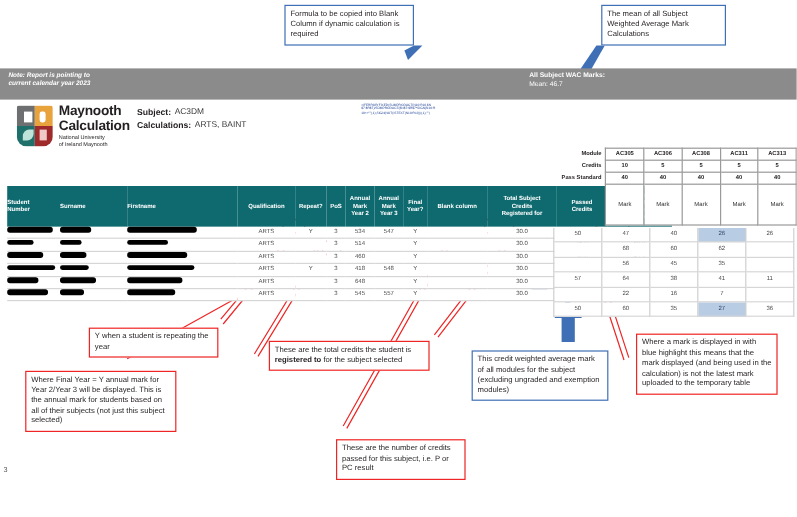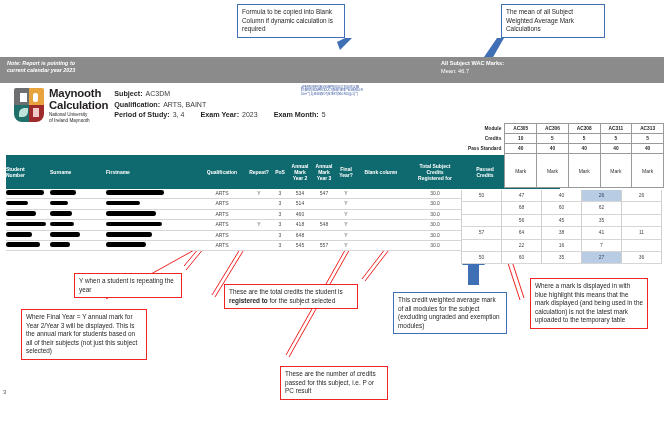--- a/index.html
+++ b/index.html
@@ -174,32 +174,22 @@
       <div class="l2">Calculation</div>
       <div class="l3" style="white-space:pre-line">National University
 of Ireland Maynooth</div>
     </div>
     <div class="meta">
       <div class="row">
         <span class="lbl">Subject:</span>
         <span class="val">AC3DM</span>
       </div>
       <div class="row">
-        <span class="lbl">Qualification:</span>
+        <span class="lbl">Calculations:</span>
         <span class="val">ARTS, BAINT</span>
-      </div>
-      <div class="row">
-        <span class="lbl">Period of Study:</span>
-        <span class="val">3, 4</span>
-        <span class="gap"></span>
-        <span class="lbl">Exam Year:</span>
-        <span class="val">2023</span>
-        <span class="gap"></span>
-        <span class="lbl">Exam Month:</span>
-        <span class="val">5</span>
       </div>
     </div>
   </div>
 
   <div class="formula">=IFERROR(FIXED(SUMPRODUCT(N10:R10,$N$7:$R$7)/SUMPRODUCT($N$7:$R$7*SIGN(N10:R10&lt;&gt;""),1),SIGN(NOT(ISTEXT(N10:R10))),1),"")</div>
 
   <table class="grid">
     <thead>
       <tr>
         <th class="hdr-cell" style="width:44px;white-space:pre-line">Student

